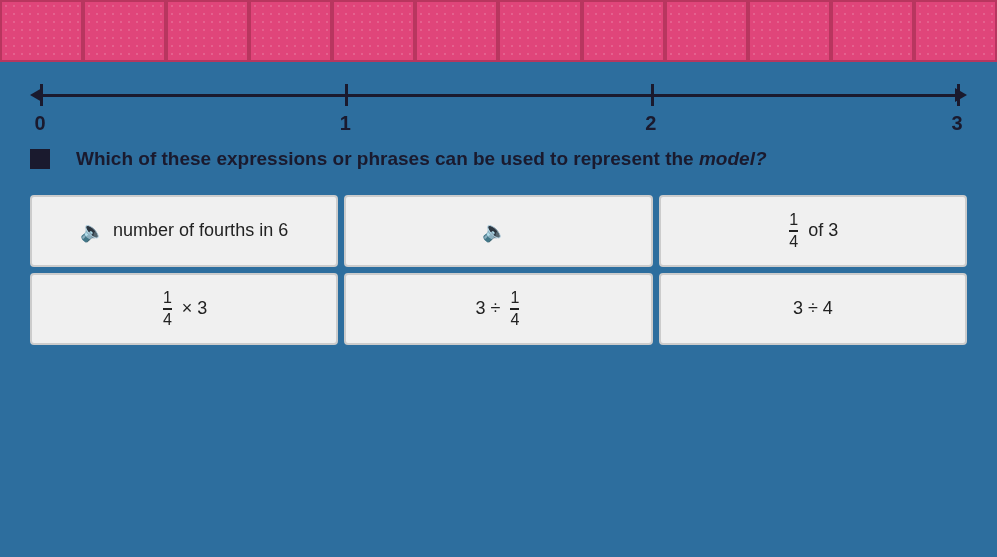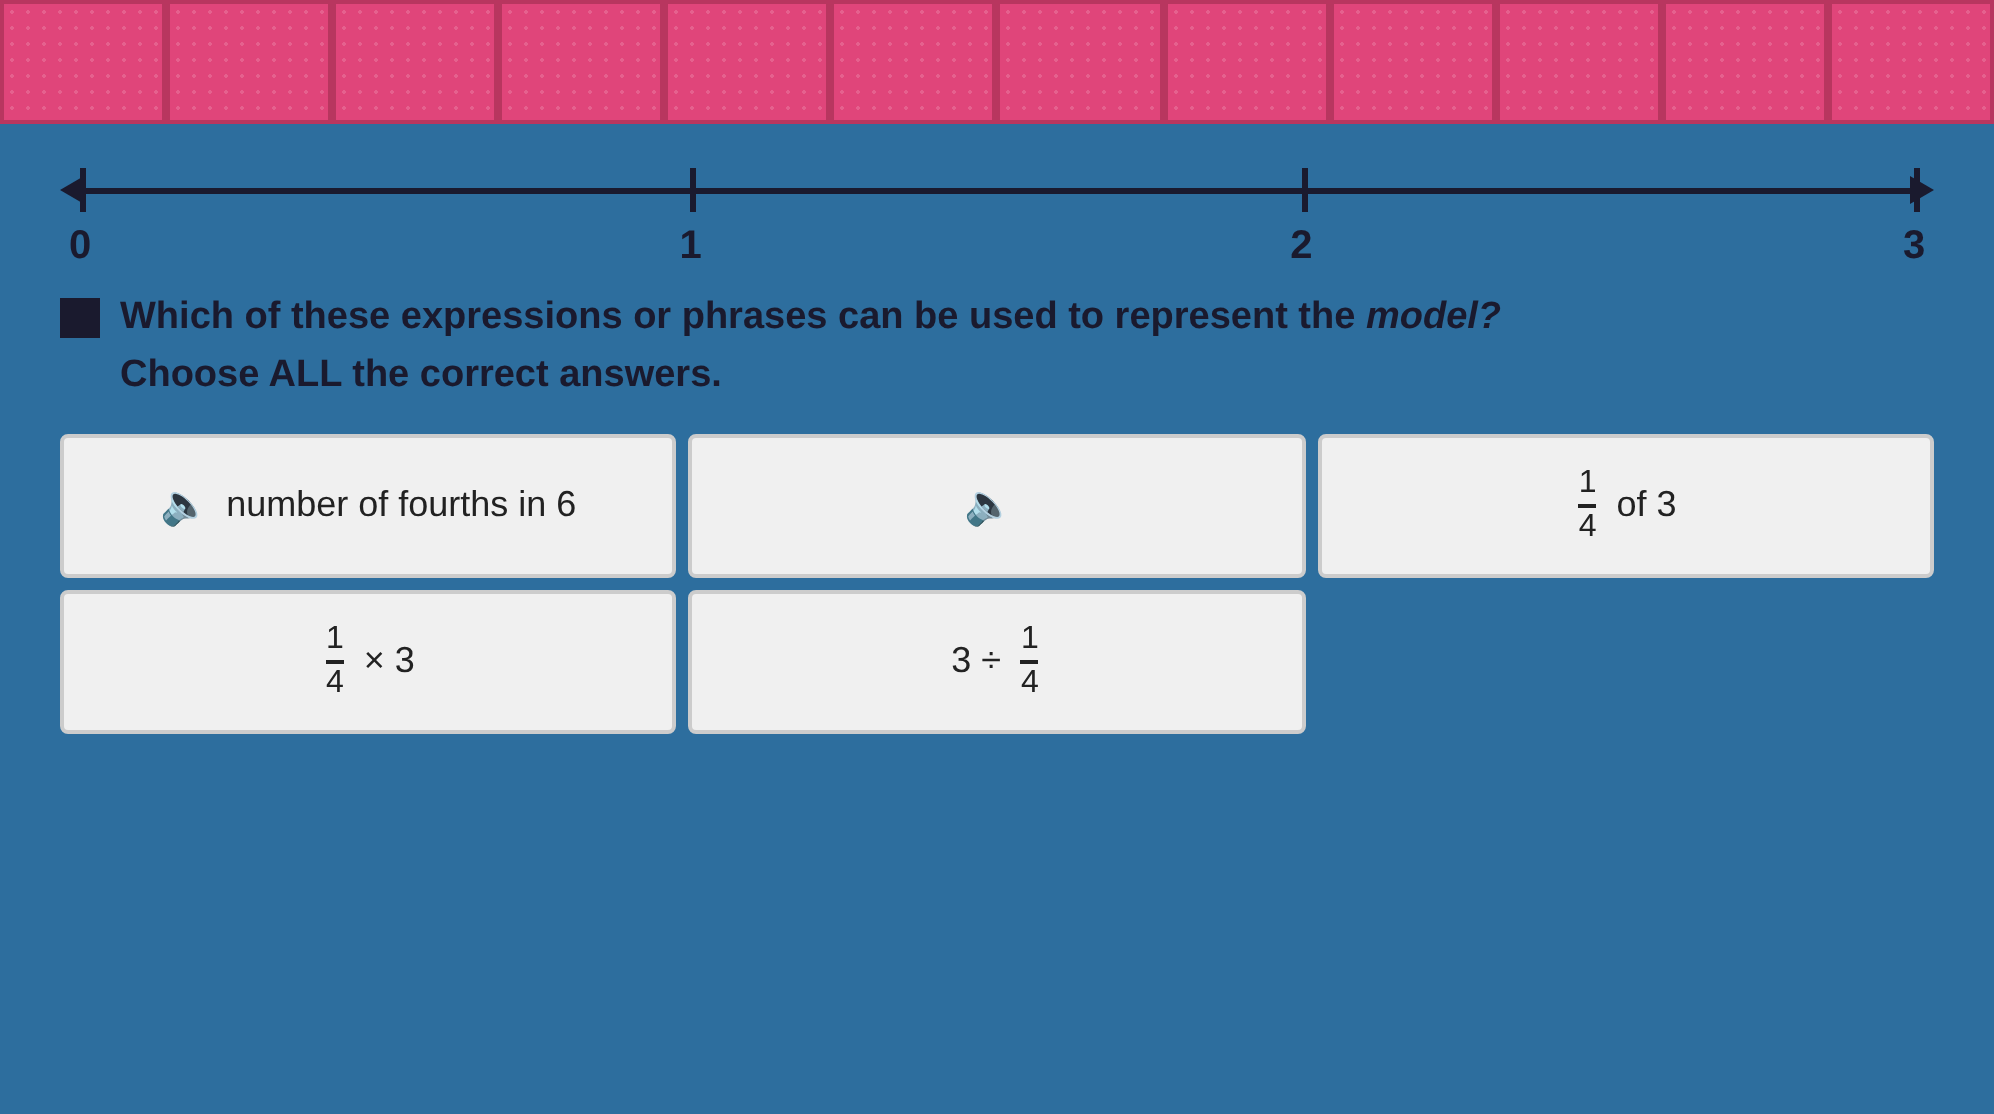--- a/index.html
+++ b/index.html
@@ -110,21 +110,21 @@
     }
 
     
     .question-section {
       padding: 12px 30px 10px 30px;
     }
 
     .question-line {
       display: flex;
       align-items: flex-start;
-      gap: 10px;
+      gap: 26px;
       margin-bottom: 4px;
     }
 
     .bullet-icon {
       width: 20px;
       height: 20px;
       background: #1a1a2e;
       flex-shrink: 0;
       margin-top: 3px;
     }
@@ -244,21 +244,20 @@
     </div>
   </div>
 
   <div class="question-section">
     <div class="question-line">
       <div class="bullet-icon"></div>
       <div class="question-text">
         Which of these expressions or phrases can be used to represent the <em>model?</em>
       </div>
     </div>
-    <div class="choose-text">Choose ALL the correct answers.</div>
   </div>
 
   <div class="answer-grid">
 
     <div class="answer-card">
       <span class="speaker-icon">🔈</span>
       <span>number of fourths in 6</span>
     </div>
 
     <div class="answer-card">
@@ -288,15 +287,18 @@
     <div class="answer-card">
       <div class="expr">
         <span>3 ÷&nbsp;</span>
         <span class="fraction">
           <span class="num">1</span>
           <span class="den">4</span>
         </span>
       </div>
     </div>
 
+    <div class="answer-card">
+      <span>3 ÷ 4</span>
+    </div>
 
   </div>
 </div>
 
 </body></html>

